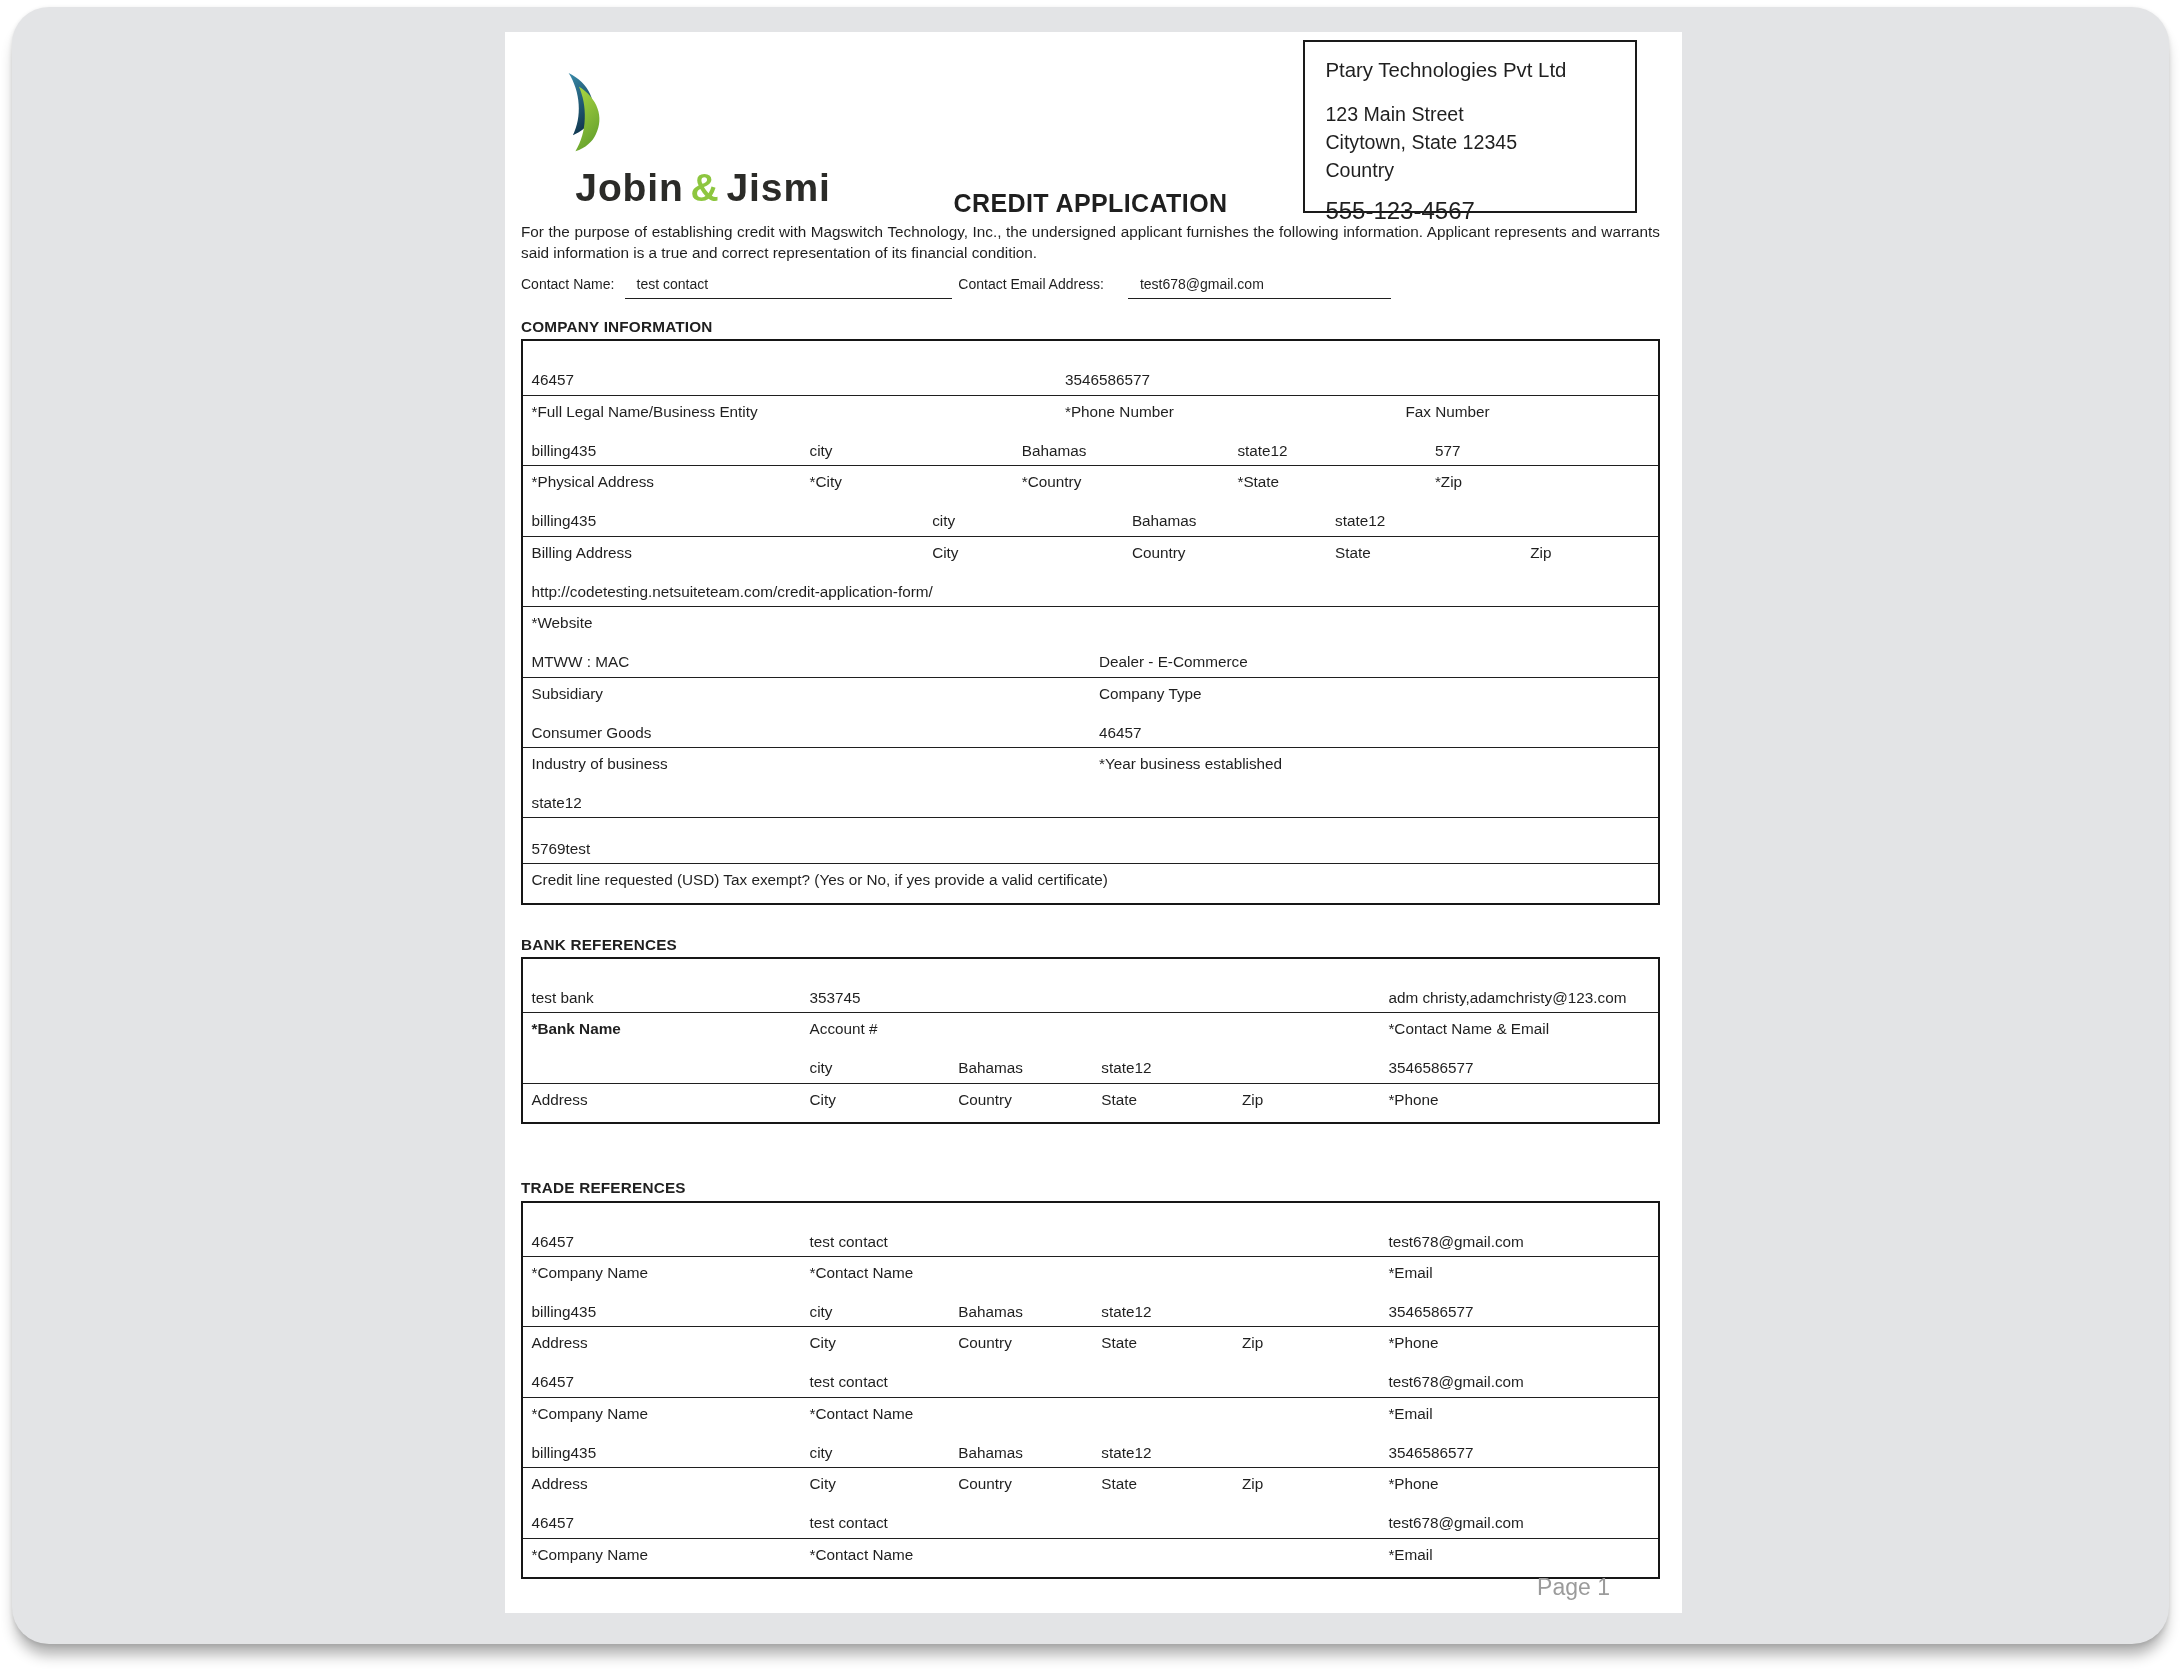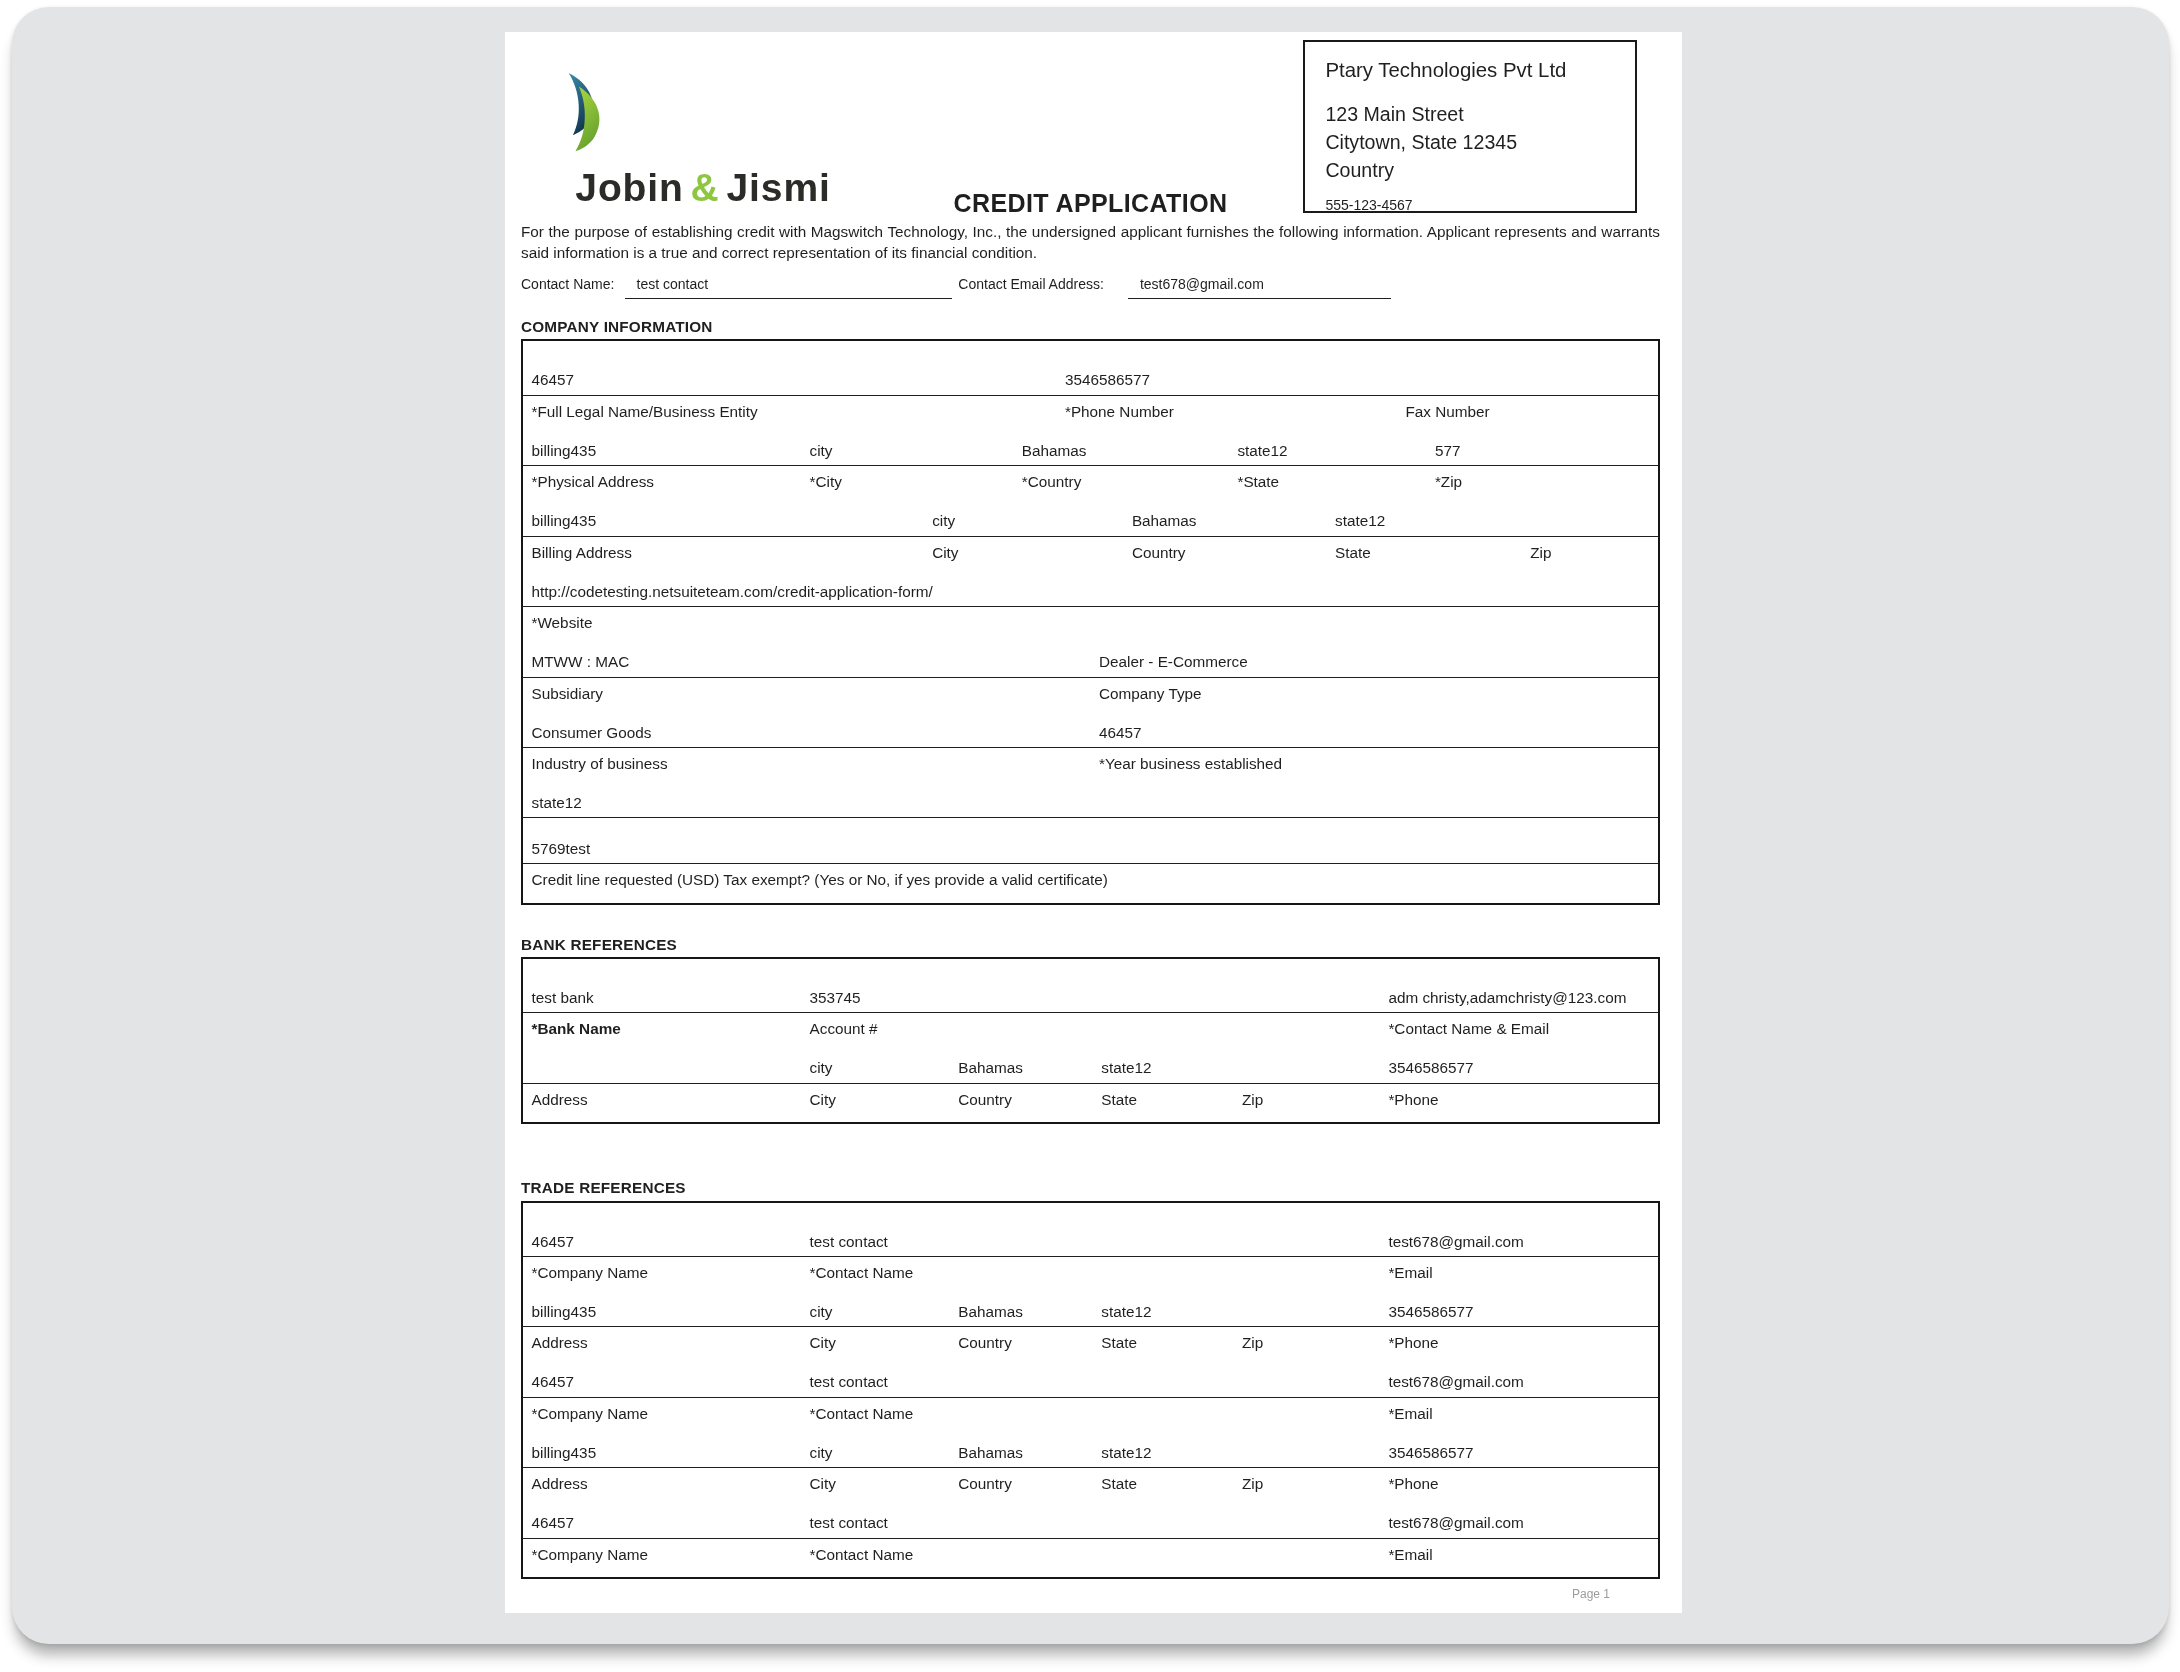--- a/index.html
+++ b/index.html
@@ -20,21 +20,21 @@
   
   .logo{position:absolute;left:55px;top:41px;display:flex;align-items:flex-start;flex-direction:column;}
   .logo svg{display:block;}
   .logo-text{font-size:39px;font-weight:bold;letter-spacing:0.9px;color:#2b2b28;
     margin-left:15.3px;margin-top:13.6px;white-space:nowrap;}
   .logo-amp{color:#8dc63f;padding:0 6.8px;}
   .company-box{position:absolute;left:798px;top:8.5px;width:334px;height:173px;
     border:2.6px solid #1a1a1a;background:#fff;padding:17px 8.5px 0 20.4px;}
   .cb-name{font-size:20.4px;margin-bottom:18px;white-space:nowrap;}
   .cb-line{font-size:19.6px;line-height:28px;}
-  .cb-phone{font-size:14px;margin-top:12.8px;}
+  .cb-phone{font-size:24px;margin-top:12.8px;}
   .doc-title{position:absolute;top:157px;left:16px;width:1139px;text-align:center;
     font-size:25px;font-weight:bold;letter-spacing:0.4px;}
   
   .body{position:absolute;left:16px;top:189px;width:1139px;}
   .intro{font-size:15.3px;line-height:21px;text-align:justify;}
   .contact-row{display:flex;align-items:flex-end;margin-top:13.6px;font-size:14px;}
   .c-label{white-space:nowrap;padding-bottom:6.8px;}
   .c-value{border-bottom:1.7px solid var(--line);padding:0 0 6px 12px;white-space:nowrap;}
   .c-value.v1{width:327px;margin-left:10.2px;}
   .c-label.l2{margin-left:6.8px;}
@@ -45,21 +45,21 @@
   .sec-1{margin-top:31px;}
   .sec-2{margin-top:55px;}
   .form-table{border:2.6px solid #161616;}
   .vals{display:flex;padding:20.4px 0 5.1px 0;border-bottom:1.7px solid var(--line);}
   .row:first-child .vals{padding-top:29px;}
   .labs{display:flex;padding:6px 0 0 0;}
   .row:last-child .labs{padding-bottom:13.6px;}
   .cell{padding-left:8.5px;font-size:15.3px;line-height:19px;min-height:19px;
     white-space:nowrap;overflow:visible;flex-shrink:0;}
   
-  .page-num{position:absolute;right:72px;bottom:12px;font-size:12px;color:var(--muted);text-align:center;}
+  .page-num{position:absolute;right:72px;bottom:12px;font-size:23px;color:var(--muted);text-align:center;}
 </style>
 </head>
 <body>
 
 <div class="panel"></div>
 
 <div class="doc">
 
   <div class="logo">
     <span>

